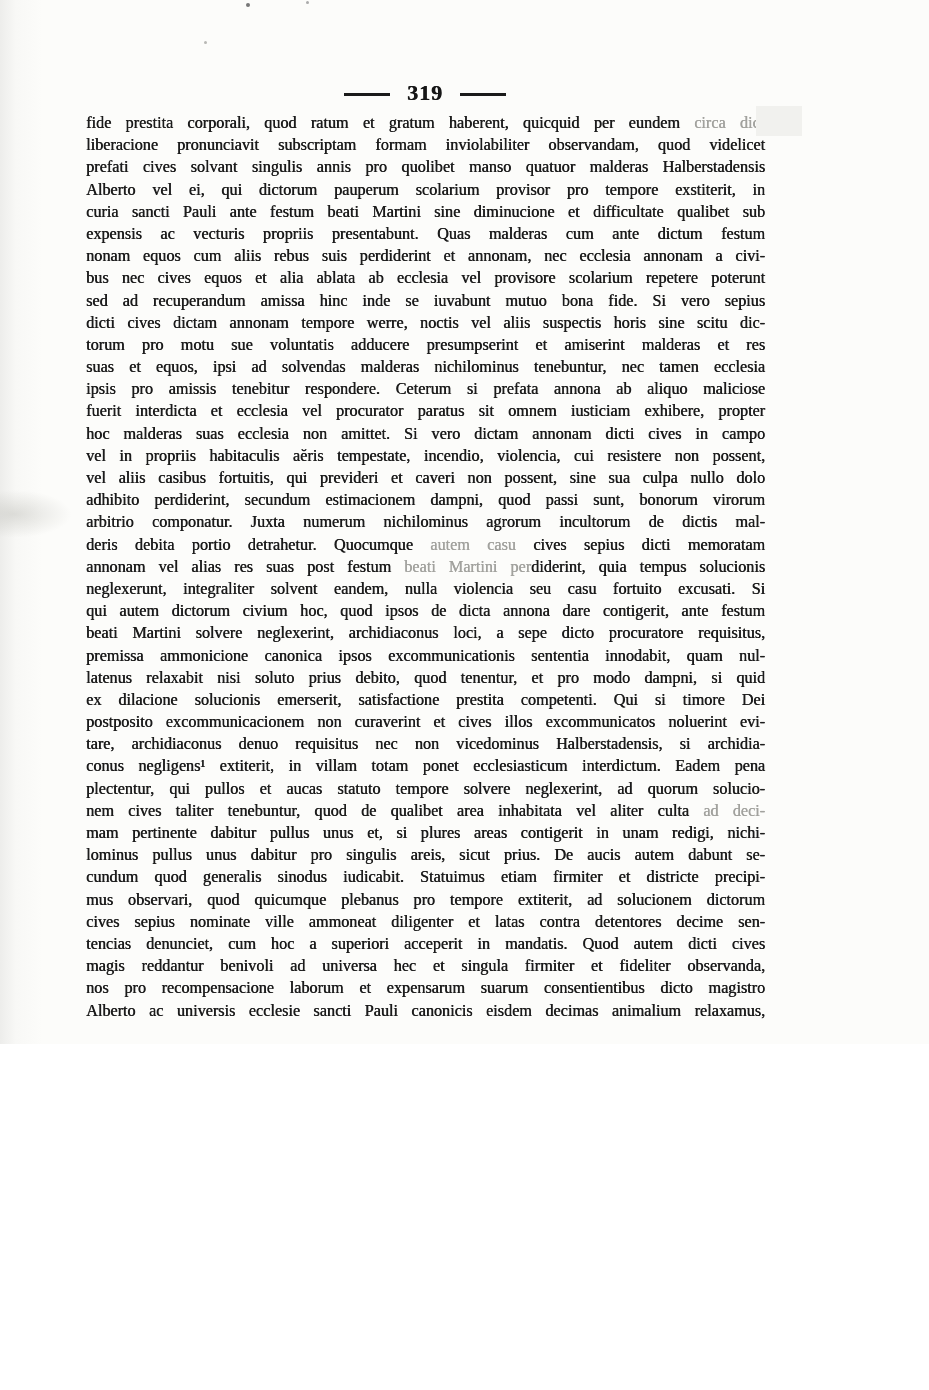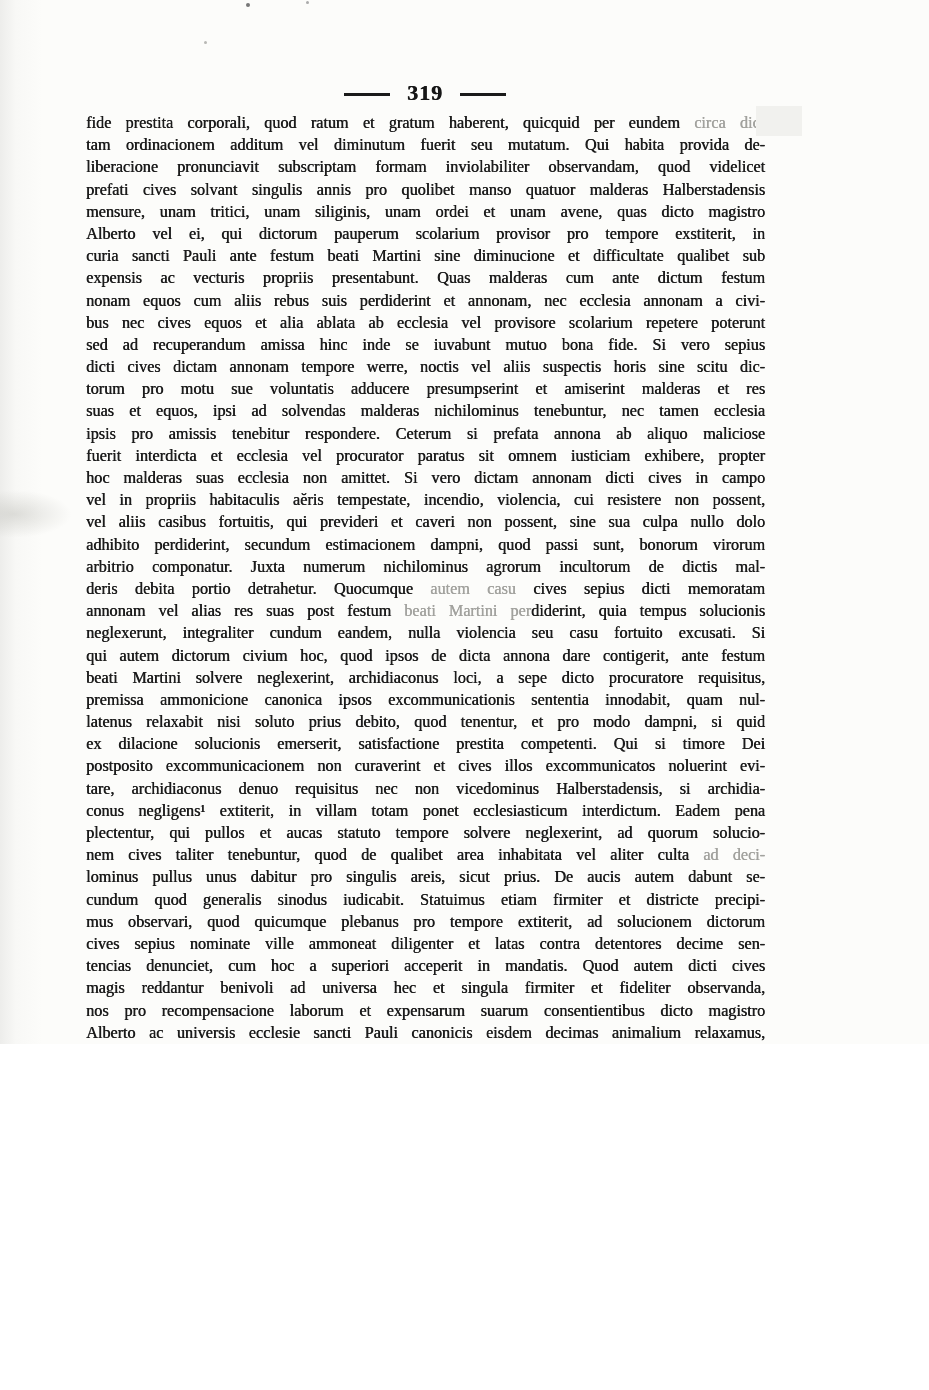--- a/index.html
+++ b/index.html
@@ -137,53 +137,52 @@
   <div class="scan-area">
 
     <div class="page-header">
       <span class="head-dash"></span>
       <span class="page-number">319</span>
       <span class="head-dash"></span>
     </div>
 
     <div class="text-block">
         <div class="tline">fide prestita corporali, quod ratum et gratum haberent, quicquid per eundem <span class="faded">circa dic-</span></div>
-        <div class="tline">tam ordinacionem additum vel diminutum fuerit seu mutatum. Qui habita provida de-</div>
         <div class="tline">liberacione pronunciavit subscriptam formam inviolabiliter observandam, quod videlicet</div>
         <div class="tline">prefati cives solvant singulis annis pro quolibet manso quatuor malderas Halberstadensis</div>
-        <div class="tline">mensure, unam tritici, unam siliginis, unam ordei et unam avene, quas dicto magistro</div>
         <div class="tline">Alberto vel ei, qui dictorum pauperum scolarium provisor pro tempore exstiterit, in</div>
         <div class="tline">curia sancti Pauli ante festum beati Martini sine diminucione et difficultate qualibet sub</div>
         <div class="tline">expensis ac vecturis propriis presentabunt. Quas malderas cum ante dictum festum</div>
         <div class="tline">nonam equos cum aliis rebus suis perdiderint et annonam, nec ecclesia annonam a civi-</div>
         <div class="tline">bus nec cives equos et alia ablata ab ecclesia vel provisore scolarium repetere poterunt</div>
         <div class="tline">sed ad recuperandum amissa hinc inde se iuvabunt mutuo bona fide. Si vero sepius</div>
         <div class="tline">dicti cives dictam annonam tempore werre, noctis vel aliis suspectis horis sine scitu dic-</div>
         <div class="tline">torum pro motu sue voluntatis adducere presumpserint et amiserint malderas et res</div>
         <div class="tline">suas et equos, ipsi ad solvendas malderas nichilominus tenebuntur, nec tamen ecclesia</div>
         <div class="tline">ipsis pro amissis tenebitur respondere. Ceterum si prefata annona ab aliquo maliciose</div>
         <div class="tline">fuerit interdicta et ecclesia vel procurator paratus sit omnem iusticiam exhibere, propter</div>
         <div class="tline">hoc malderas suas ecclesia non amittet. Si vero dictam annonam dicti cives in campo</div>
         <div class="tline">vel in propriis habitaculis aĕris tempestate, incendio, violencia, cui resistere non possent,</div>
         <div class="tline">vel aliis casibus fortuitis, qui previderi et caveri non possent, sine sua culpa nullo dolo</div>
         <div class="tline">adhibito perdiderint, secundum estimacionem dampni, quod passi sunt, bonorum virorum</div>
         <div class="tline">arbitrio componatur. Juxta numerum nichilominus agrorum incultorum de dictis mal-</div>
         <div class="tline">deris debita portio detrahetur. Quocumque <span class="faded">autem casu</span> cives sepius dicti memoratam</div>
         <div class="tline">annonam vel alias res suas post festum <span class="faded">beati Martini per</span>diderint, quia tempus solucionis</div>
-        <div class="tline">neglexerunt, integraliter cundum eandem, nulla violencia seu casu fortuito excusati. Si</div>
+        <div class="tline">neglexerunt, integraliter solvent eandem, nulla violencia seu casu fortuito excusati. Si</div>
         <div class="tline">qui autem dictorum civium hoc, quod ipsos de dicta annona dare contigerit, ante festum</div>
         <div class="tline">beati Martini solvere neglexerint, archidiaconus loci, a sepe dicto procuratore requisitus,</div>
         <div class="tline">premissa ammonicione canonica ipsos excommunicationis sententia innodabit, quam nul-</div>
         <div class="tline">latenus relaxabit nisi soluto prius debito, quod tenentur, et pro modo dampni, si quid</div>
         <div class="tline">ex dilacione solucionis emerserit, satisfactione prestita competenti. Qui si timore Dei</div>
         <div class="tline">postposito excommunicacionem non curaverint et cives illos excommunicatos noluerint evi-</div>
         <div class="tline">tare, archidiaconus denuo requisitus nec non vicedominus Halberstadensis, si archidia-</div>
         <div class="tline">conus negligens¹ extiterit, in villam totam ponet ecclesiasticum interdictum. Eadem pena</div>
         <div class="tline">plectentur, qui pullos et aucas statuto tempore solvere neglexerint, ad quorum solucio-</div>
         <div class="tline">nem cives taliter tenebuntur, quod de qualibet area inhabitata vel aliter culta <span class="faded">ad deci-</span></div>
+        <div class="tline">mam pertinente dabitur pullus unus et, si plures areas contigerit in unam redigi, nichi-</div>
         <div class="tline">lominus pullus unus dabitur pro singulis areis, sicut prius. De aucis autem dabunt se-</div>
         <div class="tline">cundum quod generalis sinodus iudicabit. Statuimus etiam firmiter et districte precipi-</div>
         <div class="tline">mus observari, quod quicumque plebanus pro tempore extiterit, ad solucionem dictorum</div>
         <div class="tline">cives sepius nominate ville ammoneat diligenter et latas contra detentores decime sen-</div>
         <div class="tline">tencias denunciet, cum hoc a superiori acceperit in mandatis. Quod autem dicti cives</div>
         <div class="tline">magis reddantur benivoli ad universa hec et singula firmiter et fideliter observanda,</div>
         <div class="tline">nos pro recompensacione laborum et expensarum suarum consentientibus dicto magistro</div>
         <div class="tline">Alberto ac universis ecclesie sancti Pauli canonicis eisdem decimas animalium relaxamus,</div>
       </div>
 

